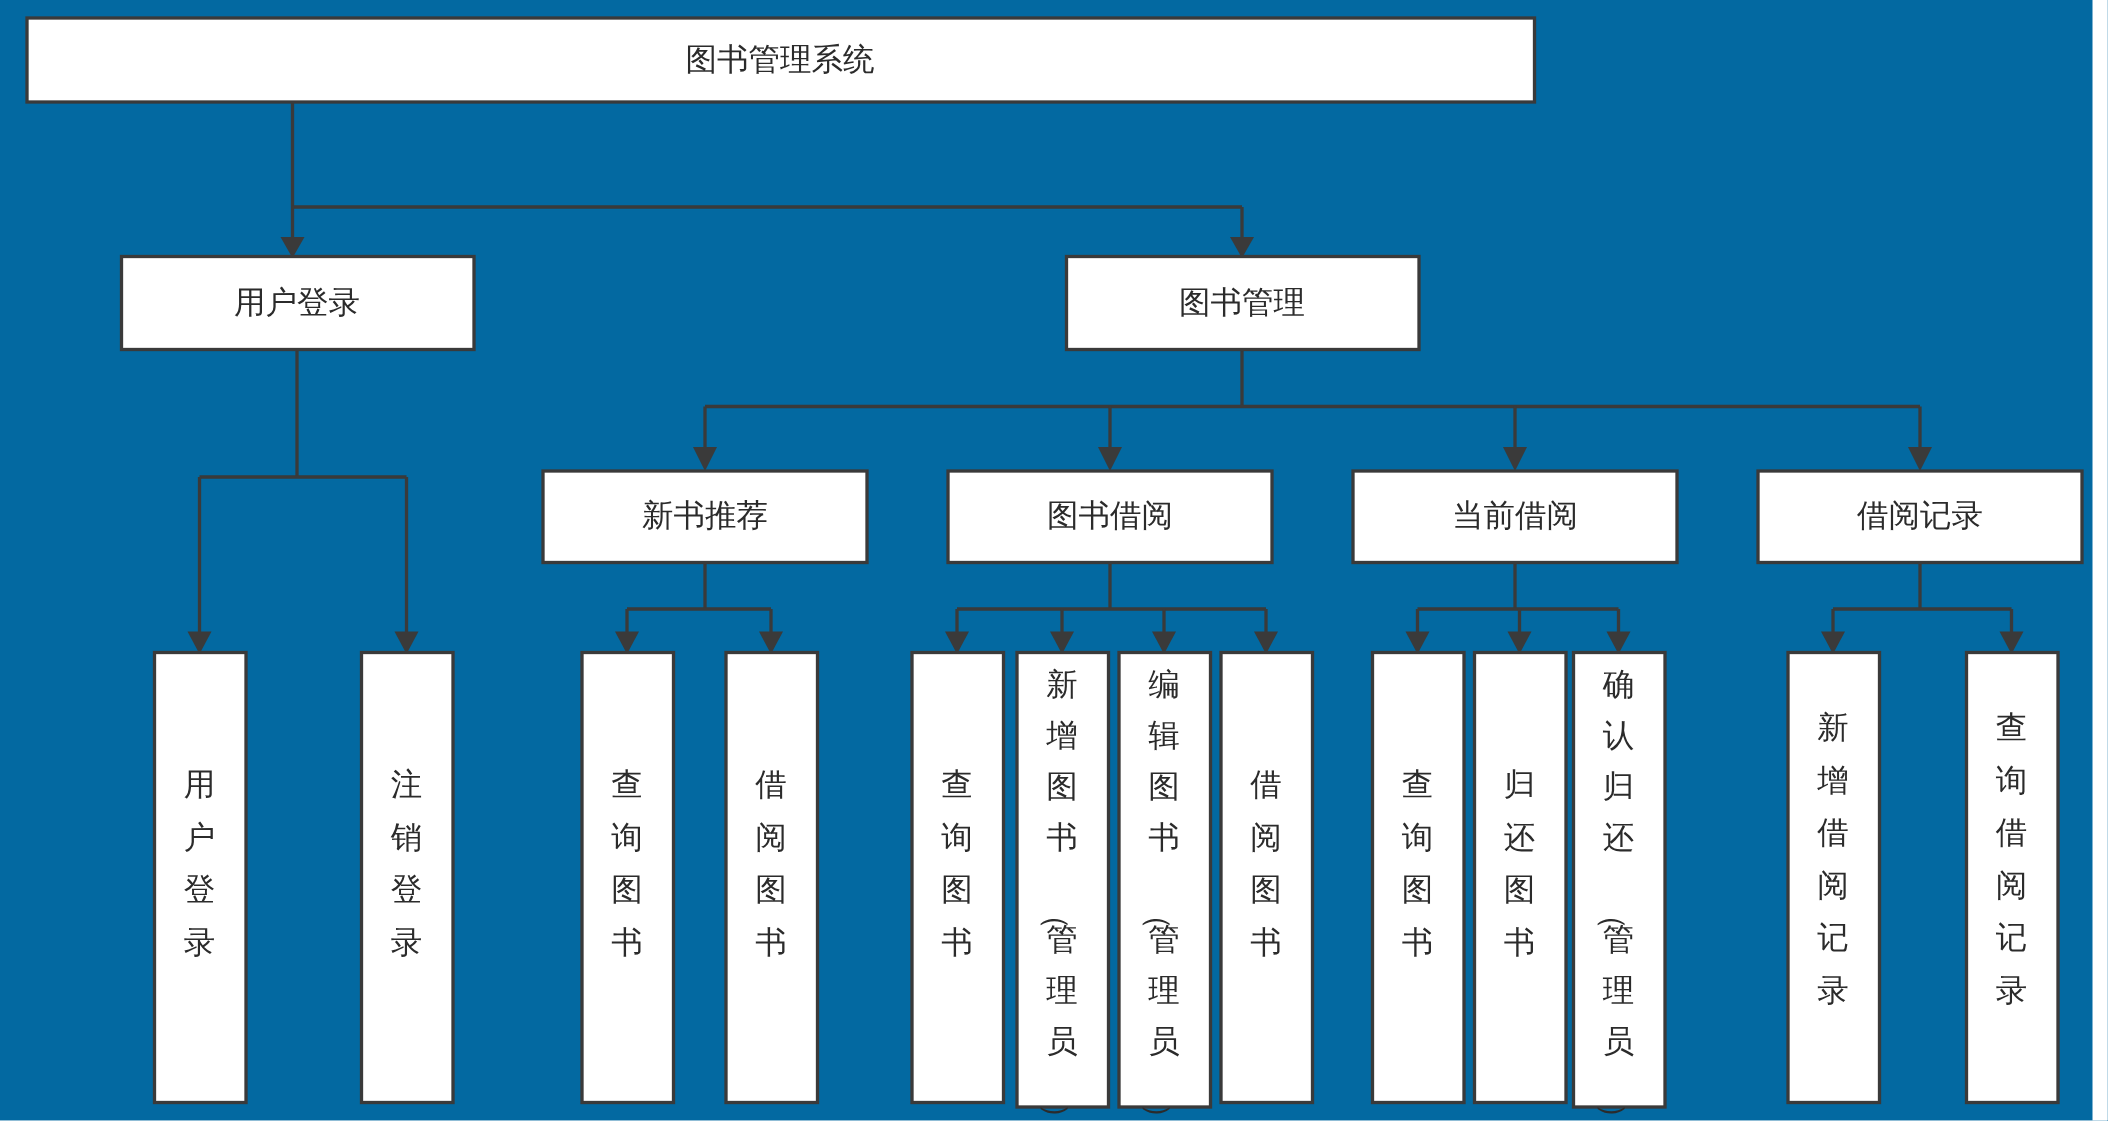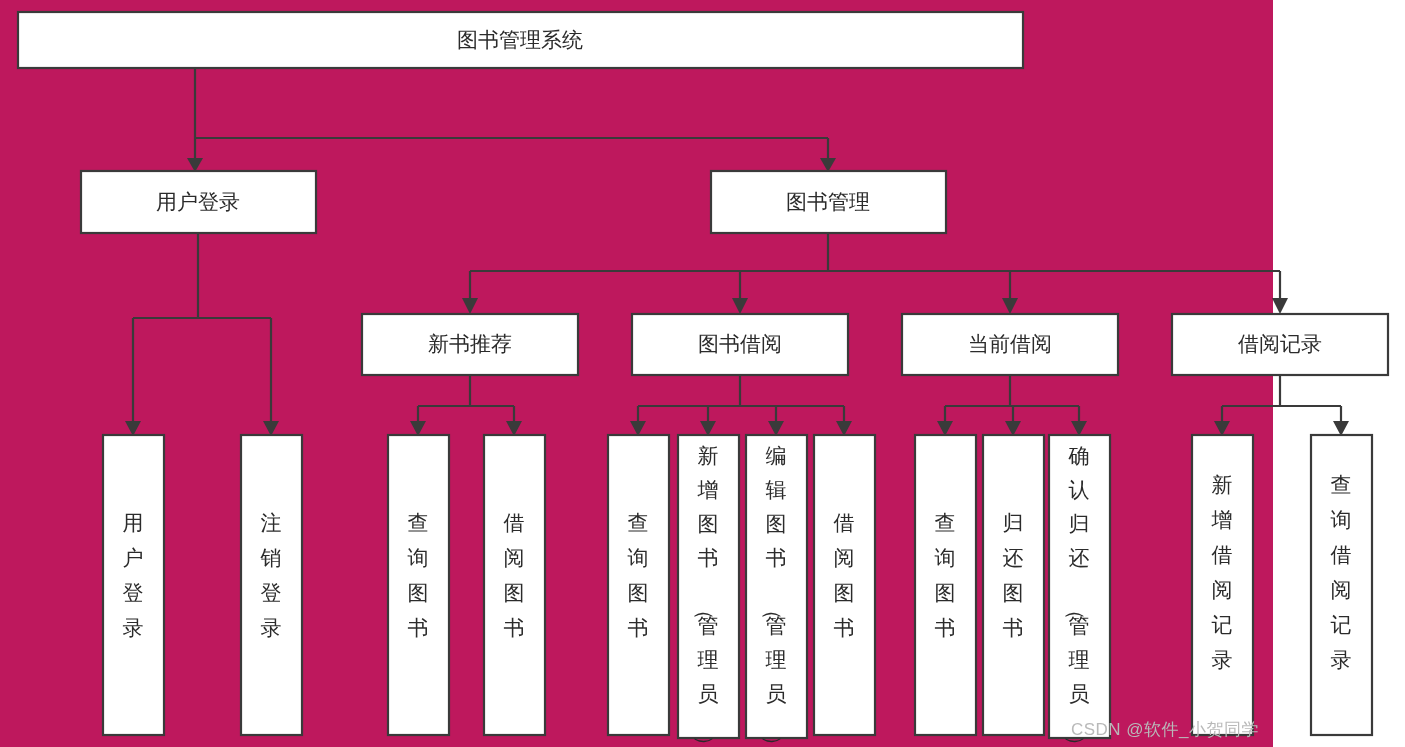--- a/index.html
+++ b/index.html
@@ -8,23 +8,23 @@
     background: #ffffff;
   }
   body {
     width: 1405px;
     height: 747px;
     font-family: "Liberation Sans", "DejaVu Sans", sans-serif;
     overflow: hidden;
   }
   #diagram-root {
     position: relative;
-    width: 1273px;
+    width: 1395px;
     height: 747px;
-    background: #be185d;
+    background: #0369a1;
     text-decoration: underline;
   }
   svg#tree-svg {
     position: absolute;
     left: 0;
     top: 0;
     width: 1405px;
     height: 747px;
     display: block;
   }
@@ -220,14 +220,13 @@
       <rect class="node-rect" x="1192" y="435" width="61" height="300"></rect>
       <text class="node-label-vert" x="1222" y="492"><tspan x="1222" y="492">新</tspan><tspan x="1222" y="527">增</tspan><tspan x="1222" y="562">借</tspan><tspan x="1222" y="597">阅</tspan><tspan x="1222" y="632">记</tspan><tspan x="1222" y="667">录</tspan></text>
     </g>
     <g>
       <rect class="node-rect" x="1311" y="435" width="61" height="300"></rect>
       <text class="node-label-vert" x="1341" y="492"><tspan x="1341" y="492">查</tspan><tspan x="1341" y="527">询</tspan><tspan x="1341" y="562">借</tspan><tspan x="1341" y="597">阅</tspan><tspan x="1341" y="632">记</tspan><tspan x="1341" y="667">录</tspan></text>
     </g>
 
   </svg>
 
-  <div class="watermark">CSDN @软件_小贺同学</div>
 </div>
 
 </body></html>

